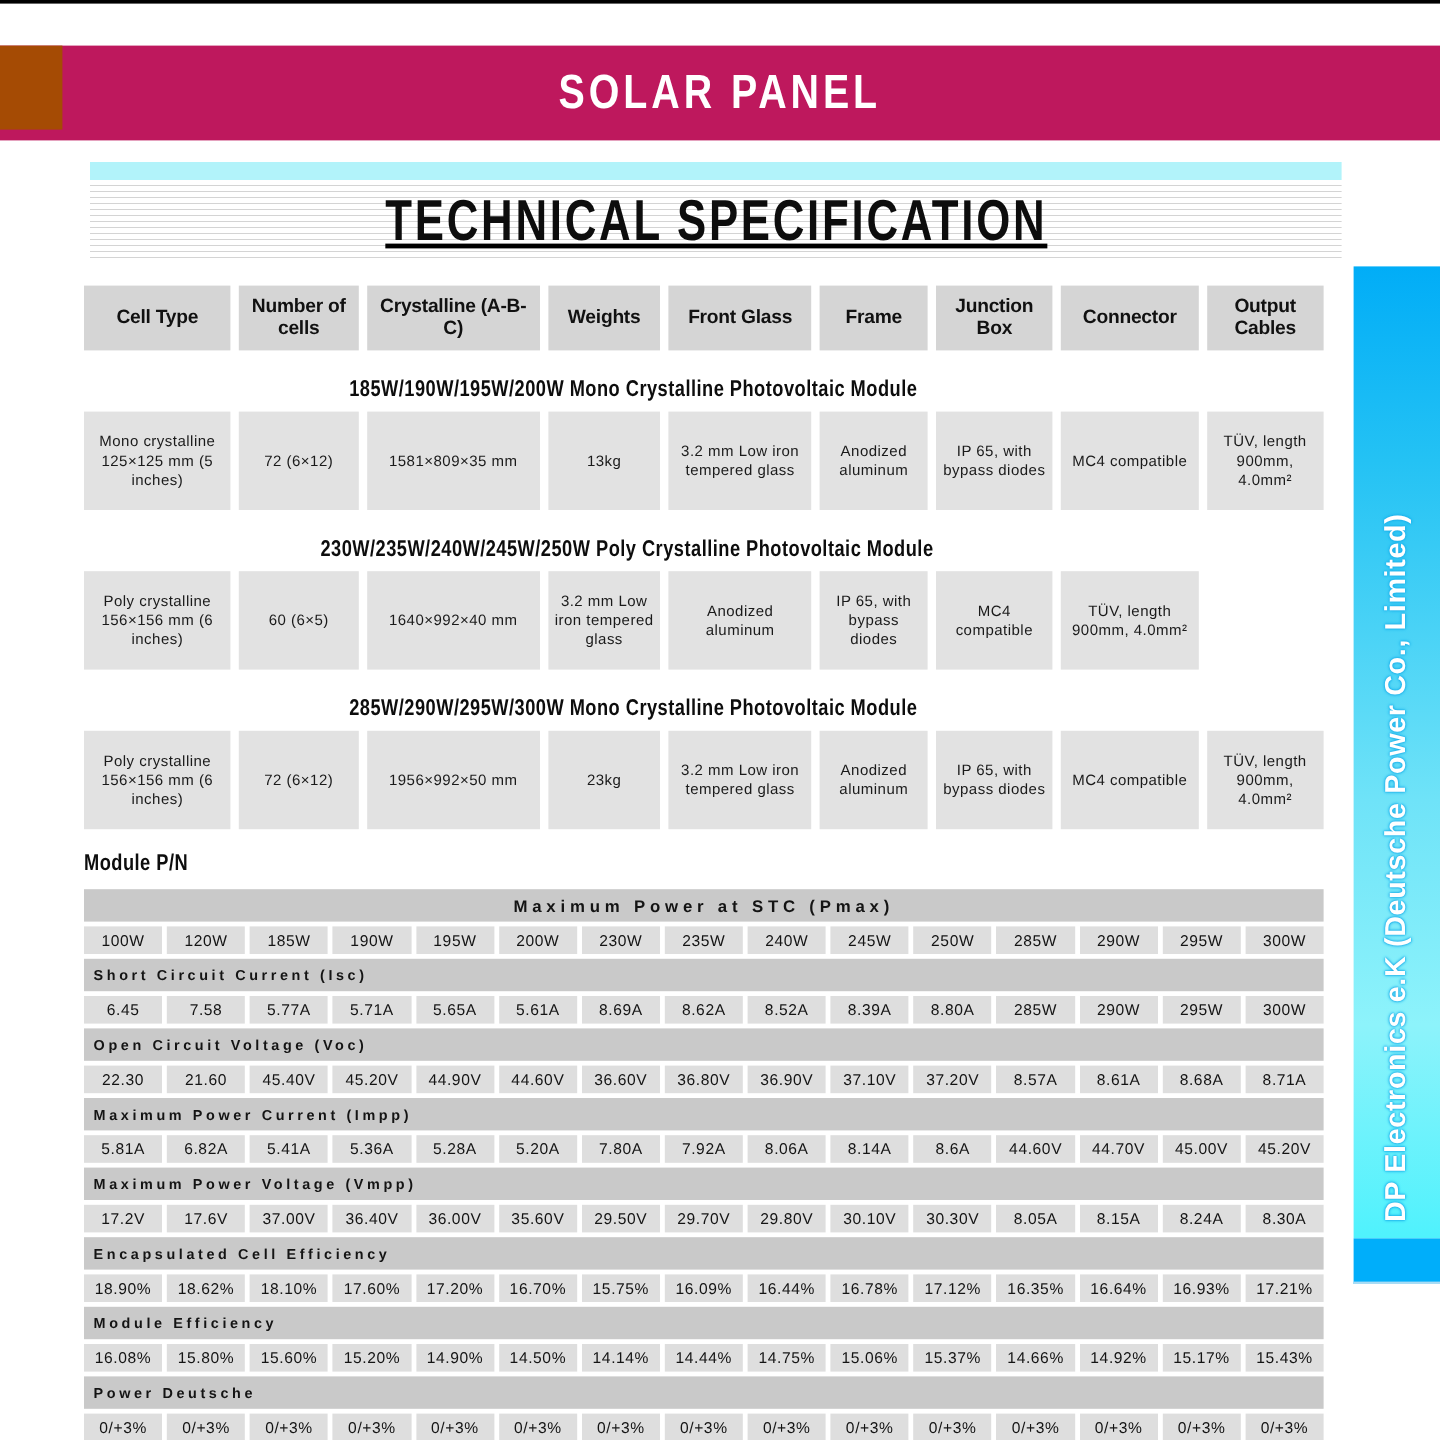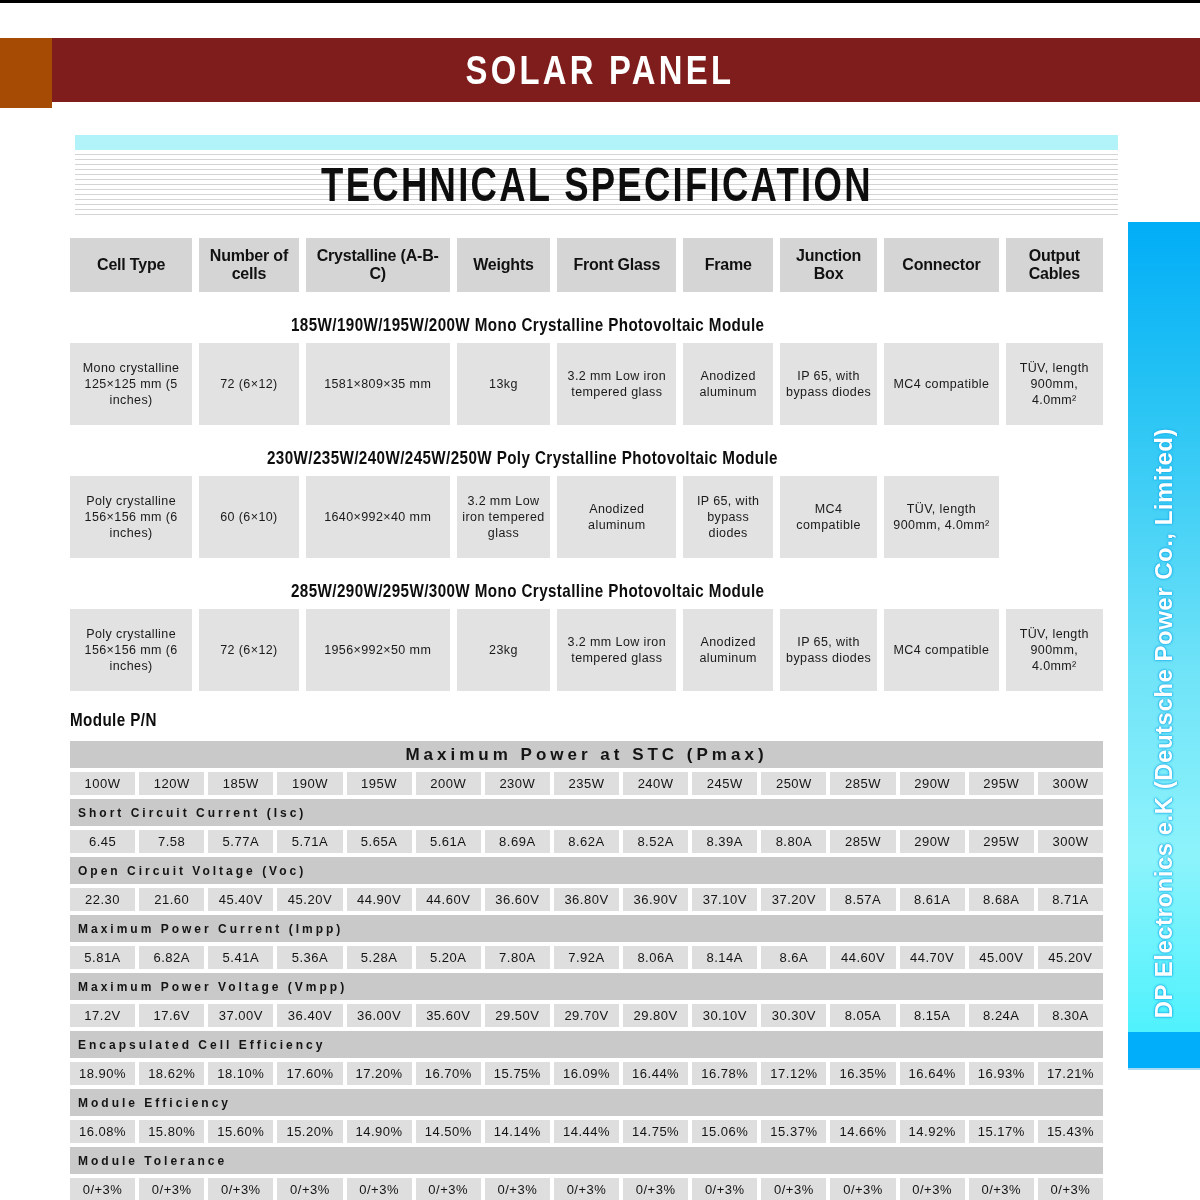--- a/index.html
+++ b/index.html
@@ -1,31 +1,31 @@
 <!DOCTYPE html>
 <html><head>
 <meta charset="utf-8">
 <style>
   * { box-sizing: border-box; margin: 0; padding: 0; }
   body { background: #ffffff; font-family: "Liberation Sans", "DejaVu Sans", sans-serif; }
   .page { position: relative; width: 1200px; height: 1200px; background: #fff; overflow: hidden; }
 
   .topline { position: absolute; top: 0; left: 0; width: 1200px; height: 3px; background: #000; }
 
-  .titlebar { position: absolute; top: 38px; left: 0; width: 1200px; height: 64px; background: #7f1d1d;
+  .titlebar { position: absolute; top: 38px; left: 0; width: 1200px; height: 79px; background: #be185d;
               display: flex; align-items: center; justify-content: center; }
   .brown { position: absolute; left: 0; top: 0; width: 52px; height: 70px; background: #a54b04; }
   .h1c { color: #fff; font-size: 40px; font-weight: bold; letter-spacing: 4px;
          display: inline-block; transform: scaleX(0.82); transform-origin: center; white-space: nowrap; }
 
   .specpanel { position: absolute; top: 135px; left: 75px; width: 1043px; height: 84px; }
   .cyanstrip { height: 15px; background: #b2f3fa; }
   .stripes { height: 69px;
              background: repeating-linear-gradient(to bottom, #ffffff 0px, #ffffff 4px, #d4d4d4 4px, #d4d4d4 5px);
-             display: flex; align-items: center; justify-content: center; }
+             display: flex; align-items: center; justify-content: center; text-decoration: underline; }
   .h2c { color: #0d0d0d; font-size: 48px; font-weight: bold; letter-spacing: 3px;
          display: inline-block; transform: scaleX(0.76); transform-origin: center; white-space: nowrap; }
 
   .content { position: absolute; top: 238px; left: 70px; width: 1033px; }
 
   .grid9 { display: grid; gap: 10px 7px;
            grid-template-columns: 1.23fr 1fr 1.45fr 0.94fr 1.2fr 0.9fr 0.98fr 1.15fr 0.98fr; }
   .hcell { background: #d5d5d5; min-height: 54px; display: flex; align-items: center; justify-content: center;
            text-align: center; font-weight: bold; font-size: 16px; letter-spacing: -0.2px; line-height: 1.12;
            color: #111; padding: 2px 4px; }
@@ -33,21 +33,21 @@
            text-align: center; font-size: 12.5px; letter-spacing: 0.4px; line-height: 1.3; color: #1a1a1a;
            padding: 6px 5px; }
   .sectitle { margin: 22px 0 7px 0; text-align: center; }
   .condL { display: inline-block; transform: scaleX(0.8); transform-origin: left center; white-space: nowrap;
            font-weight: bold; font-size: 19px; letter-spacing: 0.5px; color: #0d0d0d; }
   .modpn { margin: 18px 0 10px 0; text-decoration: underline; }
 
   .etable { display: flex; flex-direction: column; gap: 4px; }
   .banner { background: #c9c9c9; min-height: 27px; display: flex; align-items: center;
             font-weight: bold; font-size: 12px; letter-spacing: 3px; color: #141414; padding: 2px 8px; }
-  .banner.center { justify-content: center; font-size: 17px; letter-spacing: 4px; }
+  .banner.center { justify-content: center; font-size: 14px; letter-spacing: 4px; }
   .grid15 { display: grid; grid-template-columns: repeat(15, 1fr); gap: 0 4px; }
   .vcell { background: #dedede; min-height: 23px; display: flex; align-items: center; justify-content: center;
            font-size: 13px; letter-spacing: 0.5px; color: #141414; white-space: nowrap; }
 
   .sidebar { position: absolute; left: 1128px; top: 222px; width: 72px; height: 810px;
              background: linear-gradient(180deg, #01adf7 0%, #24c2f4 20%, #6fe3f8 55%, #8df3fb 78%, #4ff2fd 100%); }
   .sidebar-text { position: absolute; bottom: 14px; left: 50%;
                   writing-mode: vertical-rl; transform: translateX(-50%) rotate(180deg);
                   color: #ffffff; font-weight: bold; font-size: 24px; letter-spacing: 0.5px; white-space: nowrap;
                   text-shadow: 0 0 3px #18aeea, 0 0 2px #18aeea, 0 0 1px #18aeea; }
@@ -94,21 +94,21 @@
           <div class="scell">13kg</div>
           <div class="scell">3.2 mm Low iron tempered glass</div>
           <div class="scell">Anodized aluminum</div>
           <div class="scell">IP 65, with bypass diodes</div>
           <div class="scell">MC4 compatible</div>
           <div class="scell">TÜV, length 900mm, 4.0mm²</div>
         </div>
         <div class="sectitle"><span class="condL">230W/235W/240W/245W/250W Poly Crystalline Photovoltaic Module</span></div>
         <div class="grid9">
           <div class="scell">Poly crystalline 156×156 mm (6 inches)</div>
-          <div class="scell">60 (6×10)</div>
+          <div class="scell">60 (6×5)</div>
           <div class="scell">1640×992×40 mm</div>
           <div class="scell">3.2 mm Low iron tempered glass</div>
           <div class="scell">Anodized aluminum</div>
           <div class="scell">IP 65, with bypass diodes</div>
           <div class="scell">MC4 compatible</div>
           <div class="scell">TÜV, length 900mm, 4.0mm²</div>
         </div>
         <div class="sectitle"><span class="condL">285W/290W/295W/300W Mono Crystalline Photovoltaic Module</span></div>
         <div class="grid9">
           <div class="scell">Poly crystalline 156×156 mm (6 inches)</div>
@@ -260,21 +260,21 @@
           <div class="vcell">14.44%</div>
           <div class="vcell">14.75%</div>
           <div class="vcell">15.06%</div>
           <div class="vcell">15.37%</div>
           <div class="vcell">14.66%</div>
           <div class="vcell">14.92%</div>
           <div class="vcell">15.17%</div>
           <div class="vcell">15.43%</div>
         </div>
         <div class="banner">
-          <span>Module Tolerance</span>
+          <span>Power Deutsche</span>
         </div>
         <div class="grid15">
           <div class="vcell">0/+3%</div>
           <div class="vcell">0/+3%</div>
           <div class="vcell">0/+3%</div>
           <div class="vcell">0/+3%</div>
           <div class="vcell">0/+3%</div>
           <div class="vcell">0/+3%</div>
           <div class="vcell">0/+3%</div>
           <div class="vcell">0/+3%</div>

